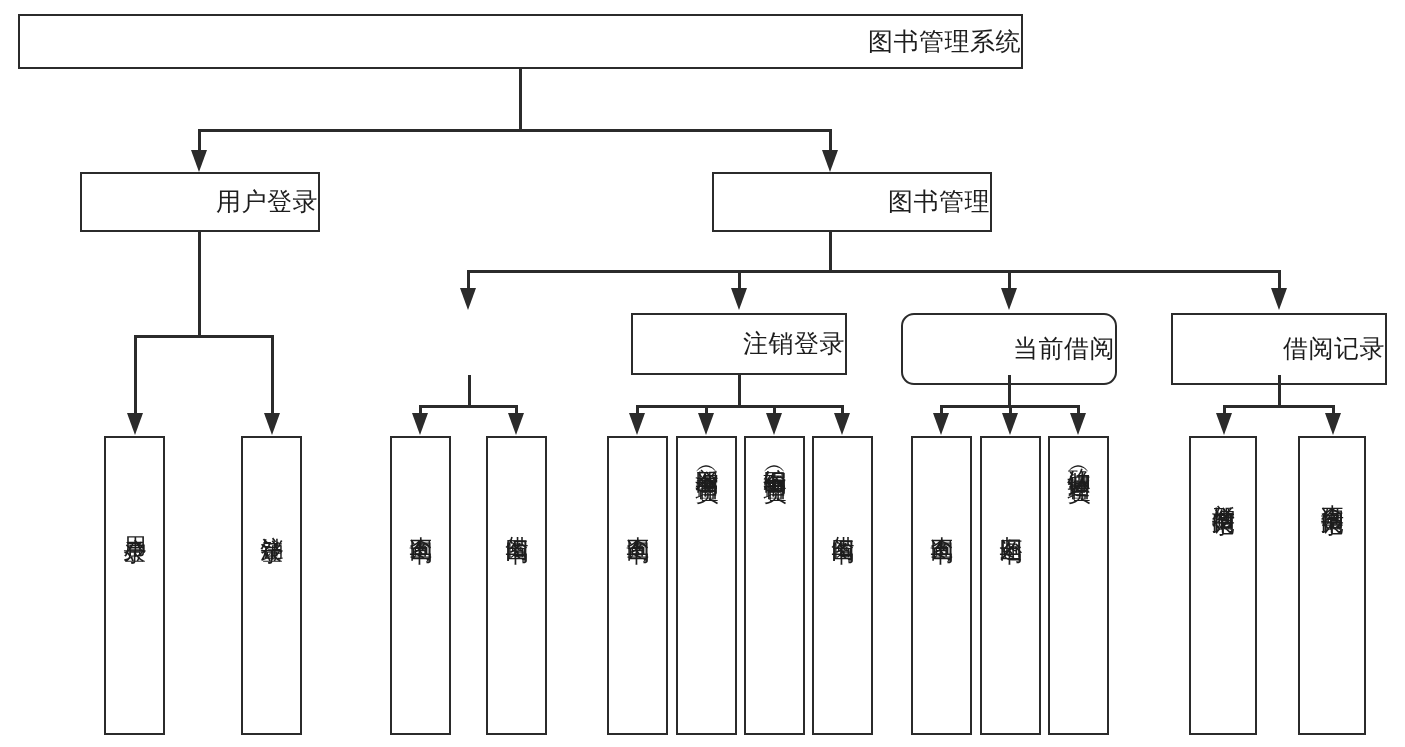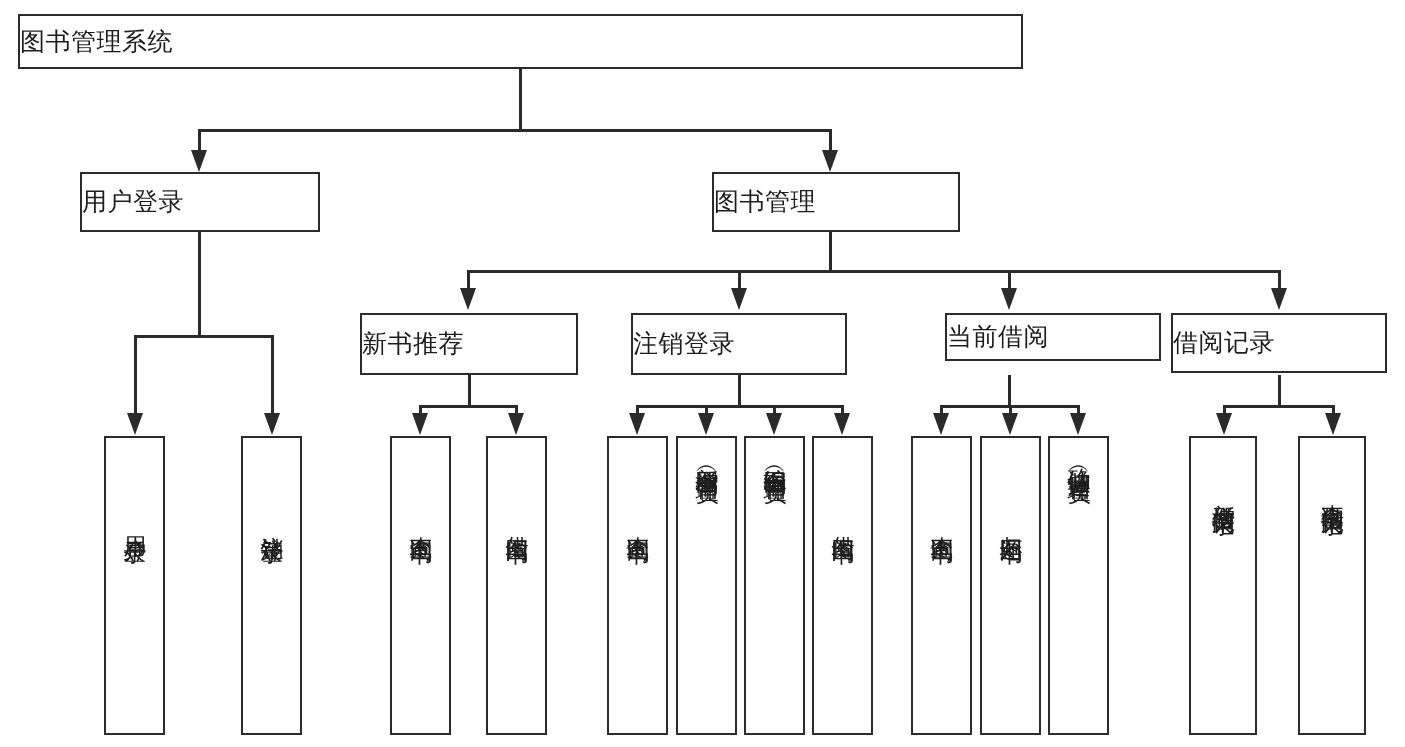--- a/index.html
+++ b/index.html
@@ -16,21 +16,21 @@
     overflow:hidden;
   }
   
   .node{
     position:absolute;
     box-sizing:border-box;
     border:2px solid #2b2b2b;
     background:#ffffff;
     display:flex;
     align-items:center;
-    justify-content:flex-start;
+    justify-content:flex-end;
     color:#1d1d1d;
   }
   .node .label{
     display:block;
     text-align:center;
     line-height:1.28;
     letter-spacing:0.5px;
   }
   
   .node.horiz .label{
@@ -93,45 +93,42 @@
   <div class="ln v" style="left:519px;top:69px;height:62px;"></div>
   <div class="ln h" style="left:198px;top:129px;width:634px;"></div>
   <div class="ln v" style="left:198px;top:129px;height:24px;"></div>
   <div class="arrow" style="left:191px;top:150px;"></div>
   <div class="ln v" style="left:829px;top:129px;height:24px;"></div>
   <div class="arrow" style="left:822px;top:150px;"></div>
 
   <div class="node horiz" style="left:80px;top:172px;width:240px;height:60px;">
     <span class="label">用户登录</span>
   </div>
-  <div class="node horiz" style="left:712px;top:172px;width:248px;height:60px;">
+  <div class="node horiz" style="left:712px;top:172px;width:280px;height:60px;">
     <span class="label">图书管理</span>
   </div>
 
   <div class="ln v" style="left:829px;top:232px;height:40px;"></div>
   <div class="ln h" style="left:467px;top:270px;width:812px;"></div>
   <div class="ln v" style="left:467px;top:270px;height:20px;"></div>
   <div class="arrow" style="left:460px;top:288px;"></div>
   <div class="ln v" style="left:738px;top:270px;height:20px;"></div>
   <div class="arrow" style="left:731px;top:288px;"></div>
   <div class="ln v" style="left:1008px;top:270px;height:20px;"></div>
   <div class="arrow" style="left:1001px;top:288px;"></div>
   <div class="ln v" style="left:1278px;top:270px;height:20px;"></div>
   <div class="arrow" style="left:1271px;top:288px;"></div>
 
-  <div class="node horiz" style="left:360px;top:313px;width:218px;height:62px;">
-    <span class="label">新书推荐</span>
-  </div>
   <div class="node horiz" style="left:631px;top:313px;width:216px;height:62px;">
     <span class="label">注销登录</span>
   </div>
-  <div class="node horiz" style="left:945px;top:313px;width:216px;height:48px;">
+  <div class="node horiz" style="left:901px;top:313px;width:216px;height:72px;border-radius:13px;">
     <span class="label">当前借阅</span>
   </div>
-  <div class="node horiz" style="left:1171px;top:313px;width:216px;height:60px;">
+  <div class="node horiz" style="left:1171px;top:313px;width:216px;height:72px;">
     <span class="label">借阅记录</span>
   </div>
 
   <div class="ln v" style="left:198px;top:232px;height:105px;"></div>
   <div class="ln h" style="left:134px;top:335px;width:139px;"></div>
   <div class="ln v" style="left:134px;top:335px;height:80px;"></div>
   <div class="arrow" style="left:127px;top:413px;"></div>
   <div class="ln v" style="left:271px;top:335px;height:80px;"></div>
   <div class="arrow" style="left:264px;top:413px;"></div>
 

